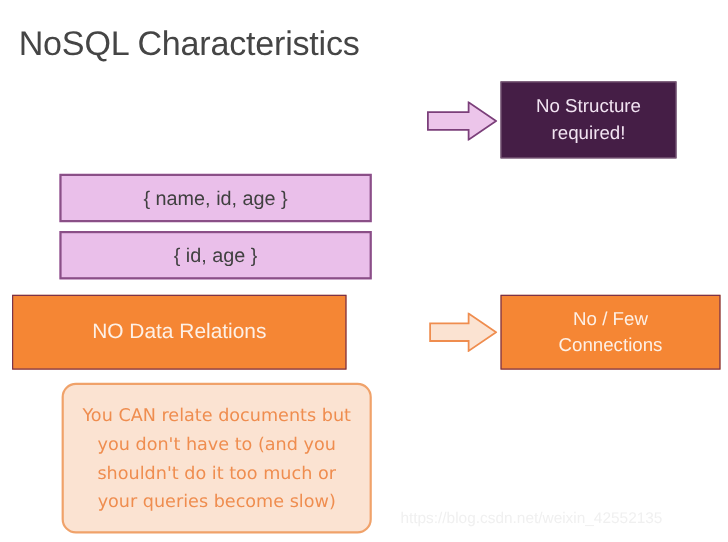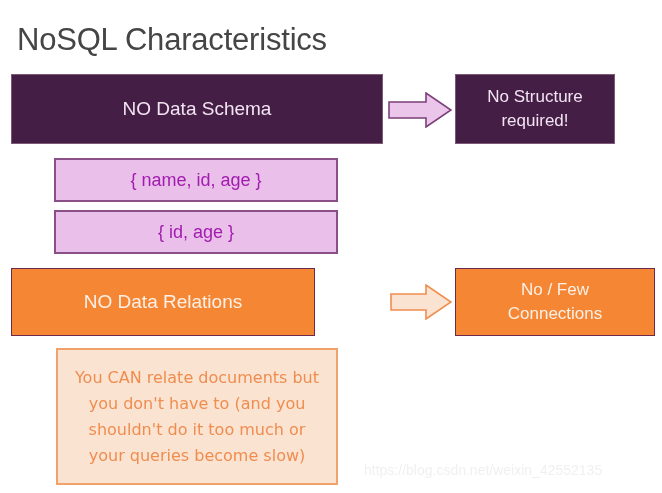--- a/index.html
+++ b/index.html
@@ -49,21 +49,21 @@
   .box-plum {
     background: #451e46;
     border: 1px solid #7b5a78;
     color: #f2e4f2;
   }
 
   
   .box-lilac {
     background: #eabfea;
     border: 2px solid #8a4f87;
-    color: #a21caf;
+    color: #404040;
   }
 
   
   .box-orange {
     background: #f58634;
     border: 1px solid #6d2a4d;
     color: #fdf0e6;
   }
 
   
@@ -100,20 +100,21 @@
     font-size: 17px;
     line-height: 24px;
   }
   #box-relate-note {
     left: 56px;  top: 348px; width: 282px; height: 137px;
     font-size: 17.5px;
     line-height: 26px;
     padding: 0 16px;
     font-family: "DejaVu Sans", sans-serif;
     font-size: 16px;
+    border-radius: 13px;
   }
 
   .box-text {
     display: block;
     white-space: pre-line;
   }
 
   
   .arrow {
     position: absolute;
@@ -132,23 +133,20 @@
     font-family: "Liberation Sans", sans-serif;
   }
 </style>
 </head>
 <body>
 
 <div id="slide">
 
   <h1 id="page-title">NoSQL Characteristics</h1>
 
-  <div class="box box-plum" id="box-no-data-schema">
-    <span class="box-text">NO Data Schema</span>
-  </div>
 
   <svg class="arrow" id="arrow-schema" viewBox="0 0 64 36" preserveAspectRatio="none">
     <polygon points="1,10 38,10 38,1 63,18 38,35 38,26 1,26" fill="#ecc5ea" stroke="#7b3f7a" stroke-width="1.6" stroke-linejoin="miter"></polygon>
   </svg>
 
   <div class="box box-plum" id="box-no-structure">
     <span class="box-text">No Structure
 required!</span>
   </div>
 

